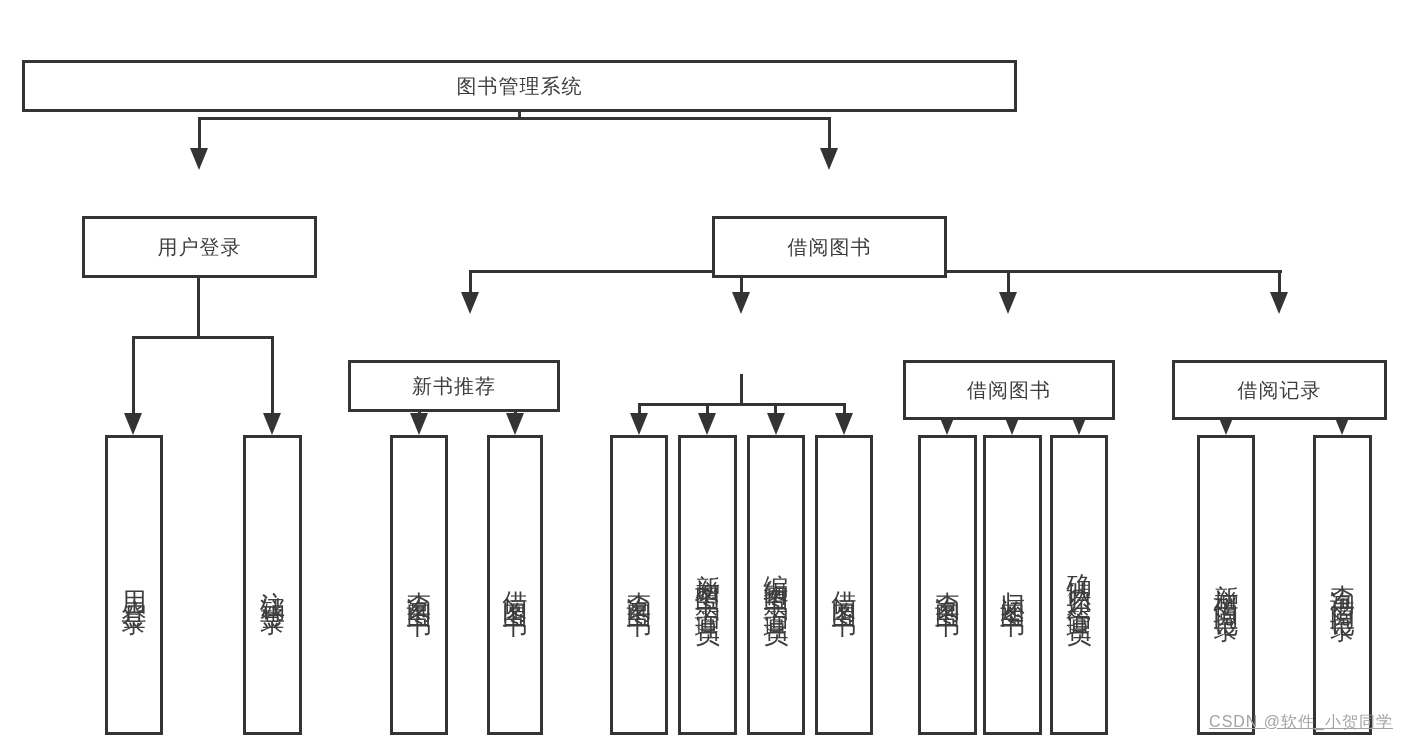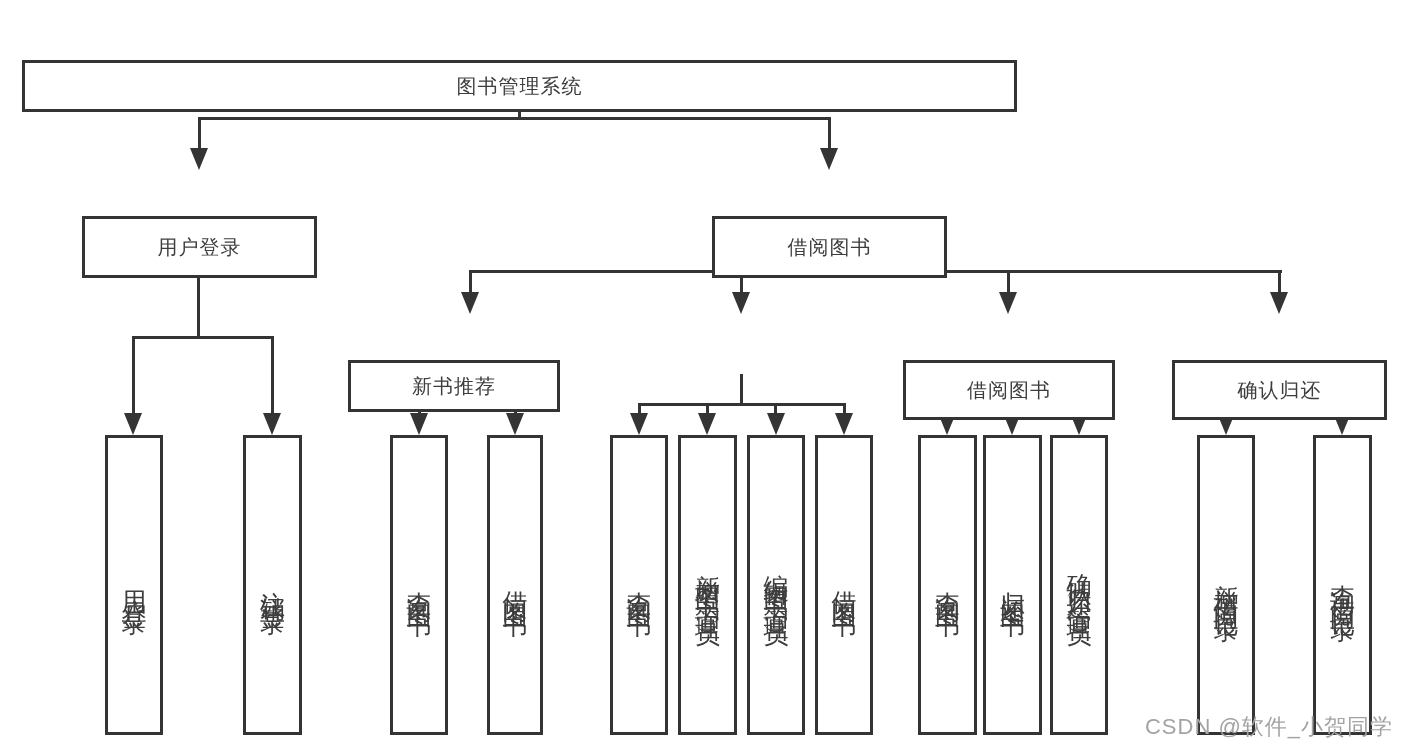--- a/index.html
+++ b/index.html
@@ -28,22 +28,23 @@
   .h,.v{position:absolute;background:var(--line,#333333);z-index:1;}
   .h{height:3px;}
   .v{width:3px;}
   .arrow{
     position:absolute;width:0;height:0;z-index:1;
     border-left:9px solid transparent;border-right:9px solid transparent;
     border-top:22px solid var(--line,#333333);
   }
   .watermark{
     position:absolute;top:712px;right:12px;z-index:5;
-    font-size:22px;color:var(--watermark,#a3a3a3);letter-spacing:1px;
+    font-size:16px;color:var(--watermark,#a3a3a3);letter-spacing:1px;
     white-space:nowrap;
+    text-decoration:underline;
   }
 </style>
 </head>
 <body>
 
 <div class="canvas">
 
   <div class="v" style="left:518px;top:66px;height:53px"></div>
   <div class="h" style="left:198px;top:117px;width:633px"></div>
   <div class="v" style="left:198px;top:117px;height:33px"></div>
@@ -103,21 +104,21 @@
   <div class="arrow" style="left:1217px;top:413px"></div>
   <div class="arrow" style="left:1333px;top:413px"></div>
 
   <div class="node" style="left:22px;top:14px;width:995px;height:52px">图书管理系统</div>
 
   <div class="node" style="left:82px;top:170px;width:235px;height:62px">用户登录</div>
   <div class="node" style="left:712px;top:170px;width:235px;height:62px">借阅图书</div>
 
   <div class="node" style="left:348px;top:314px;width:212px;height:52px">新书推荐</div>
   <div class="node" style="left:903px;top:314px;width:212px;height:60px">借阅图书</div>
-  <div class="node" style="left:1172px;top:314px;width:215px;height:60px">确认归还</div>
+  <div class="node" style="left:1172px;top:314px;width:215px;height:60px">借阅记录</div>
 
   <div class="vnode" style="left:105px;top:435px;width:58px;height:300px">
     <span class="vtext">用户登录</span>
   </div>
   <div class="vnode" style="left:243px;top:435px;width:59px;height:300px">
     <span class="vtext">注销登录</span>
   </div>
 
   <div class="vnode" style="left:390px;top:435px;width:58px;height:300px">
     <span class="vtext">查询图书</span>

